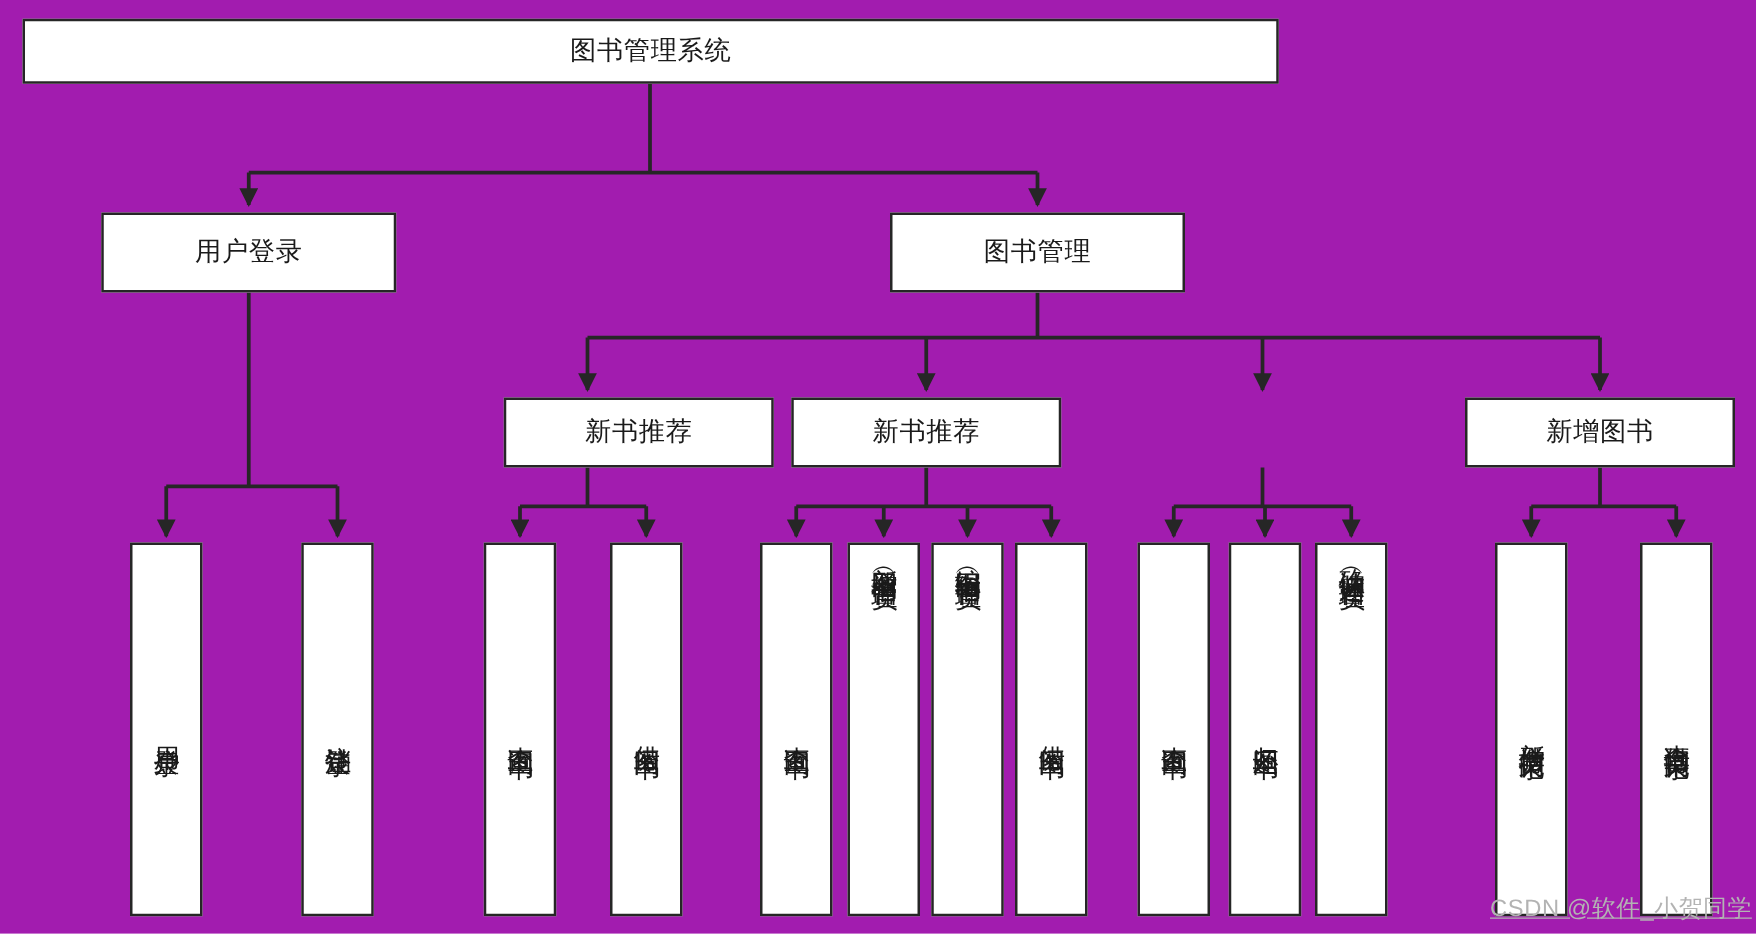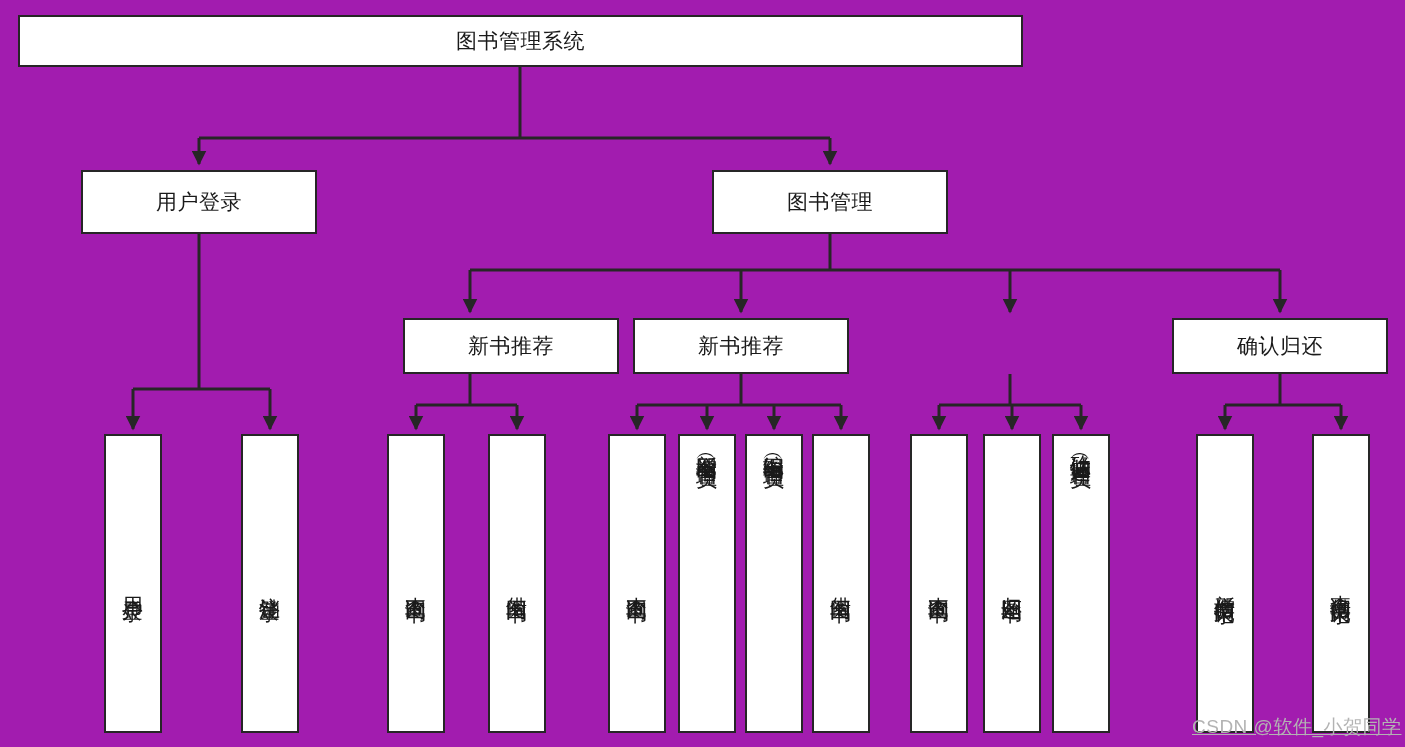--- a/index.html
+++ b/index.html
@@ -136,21 +136,21 @@
     <span class="node-label">图书管理</span>
   </div>
 
   <div class="node" id="node-l3-0" style="left: 362px; top: 318px; width: 216px; height: 56px; margin-left: 41px;">
     <span class="node-label">新书推荐</span>
   </div>
   <div class="node" id="node-l3-1" style="left: 633px; top: 318px; width: 216px; height: 56px;">
     <span class="node-label">新书推荐</span>
   </div>
   <div class="node" id="node-l3-3" style="left: 1172px; top: 318px; width: 216px; height: 56px;">
-    <span class="node-label">确认归还</span>
+    <span class="node-label">新增图书</span>
   </div>
 
   <div class="node vertical centered" id="node-leaf-0" style="left: 104px; top: 434px; width: 58px; height: 299px;">
     <span class="node-label">用户登录</span>
   </div>
   <div class="node vertical centered" id="node-leaf-1" style="left: 241px; top: 434px; width: 58px; height: 299px;">
     <span class="node-label">注销登录</span>
   </div>
   <div class="node vertical centered" id="node-leaf-2" style="left: 387px; top: 434px; width: 58px; height: 299px;">
     <span class="node-label">查询图书</span>

